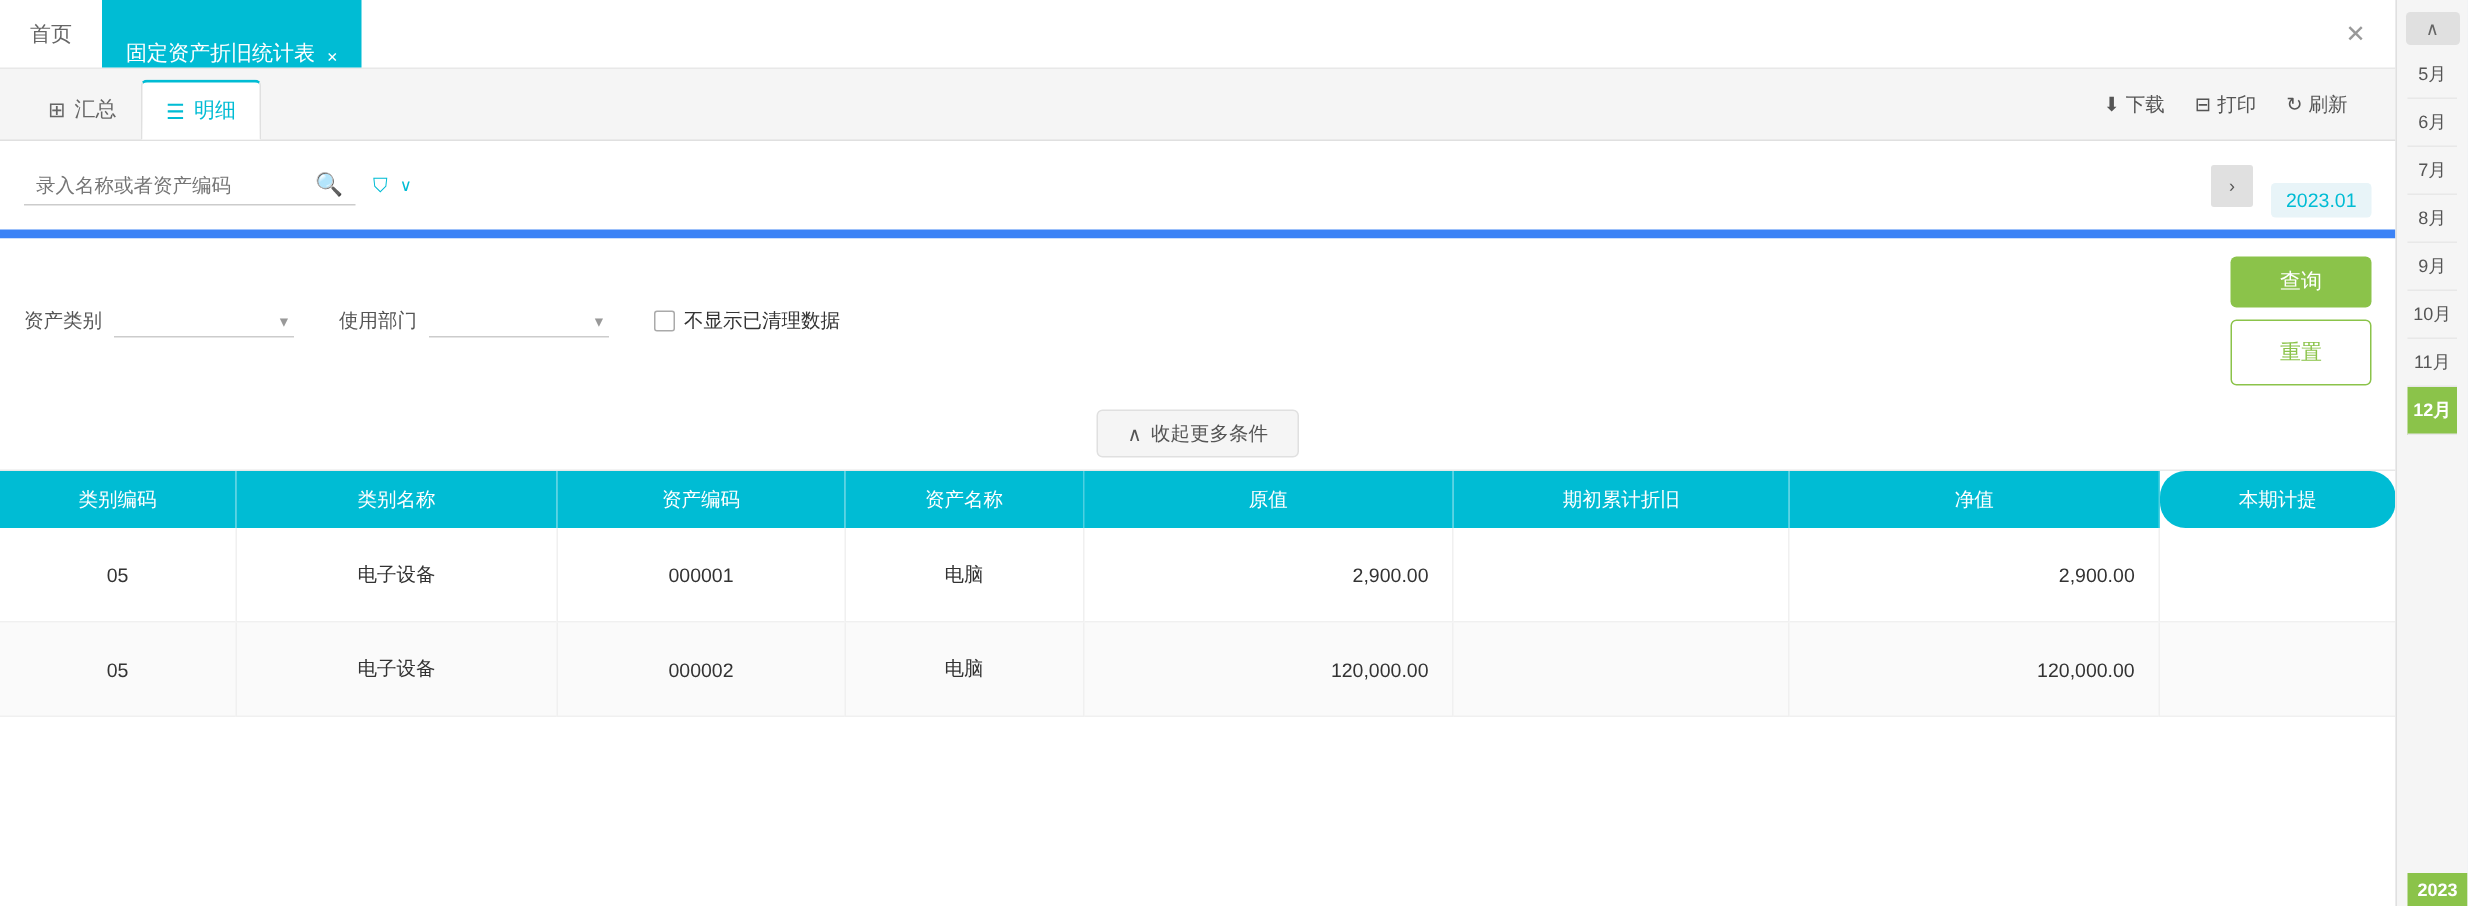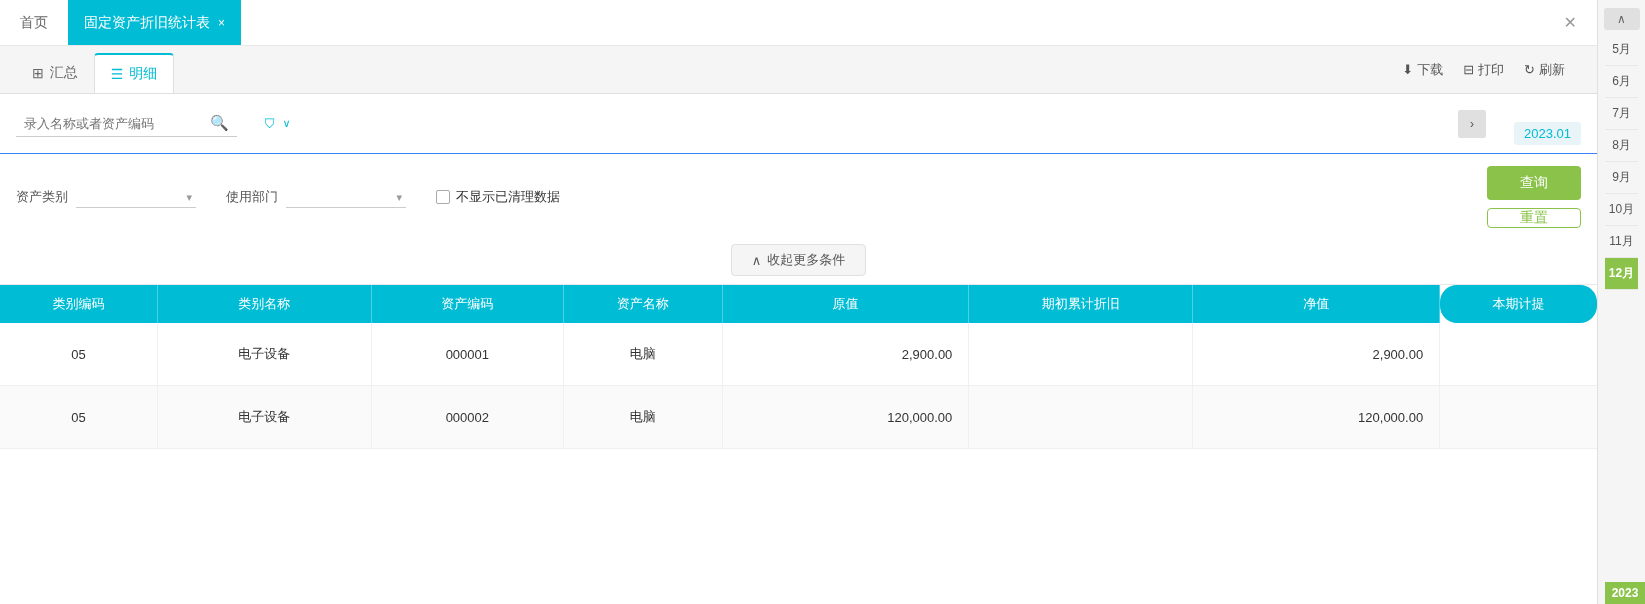--- a/index.html
+++ b/index.html
@@ -36,21 +36,21 @@
       padding: 0 20px;
       color: #666;
       font-size: 14px;
       cursor: pointer;
       height: 100%;
       display: flex;
       align-items: center;
     }
     .nav-tab {
       display: flex;
-      align-items: center;
+      align-items: flex-end;
       height: 100%;
       padding: 0 16px;
       background: #00bcd4;
       color: #fff;
       font-size: 14px;
       cursor: pointer;
       gap: 8px;
     }
     .nav-tab .close-icon {
       font-size: 12px;
@@ -117,22 +117,22 @@
       color: #555;
       font-size: 13px;
     }
 
     
     .search-bar {
       display: flex;
       align-items: center;
       background: #fff;
       padding: 8px 16px;
-      border-bottom: 1px solid #3b82f6;
-      gap: 28px;
+      border-bottom: 6px solid #3b82f6;
+      gap: 12px;
     }
     .search-input-wrap {
       display: flex;
       align-items: center;
       border-bottom: 1px solid #ccc;
       padding: 4px 8px;
       gap: 6px;
       min-width: 220px;
     }
     .search-input {
@@ -245,21 +245,21 @@
       font-size: 14px;
       border-radius: 4px;
       cursor: pointer;
       font-weight: 500;
       text-align: center;
     }
     .btn-reset {
       background: #fff;
       color: #8bc34a;
       border: 1px solid #8bc34a;
-      padding: 0 32px;
+      padding: 12px 32px;
       font-size: 14px;
       border-radius: 4px;
       cursor: pointer;
       font-weight: 500;
     }
     .btn-group {
       display: flex;
       flex-direction: column;
       gap: 8px;
       margin-left: auto;

